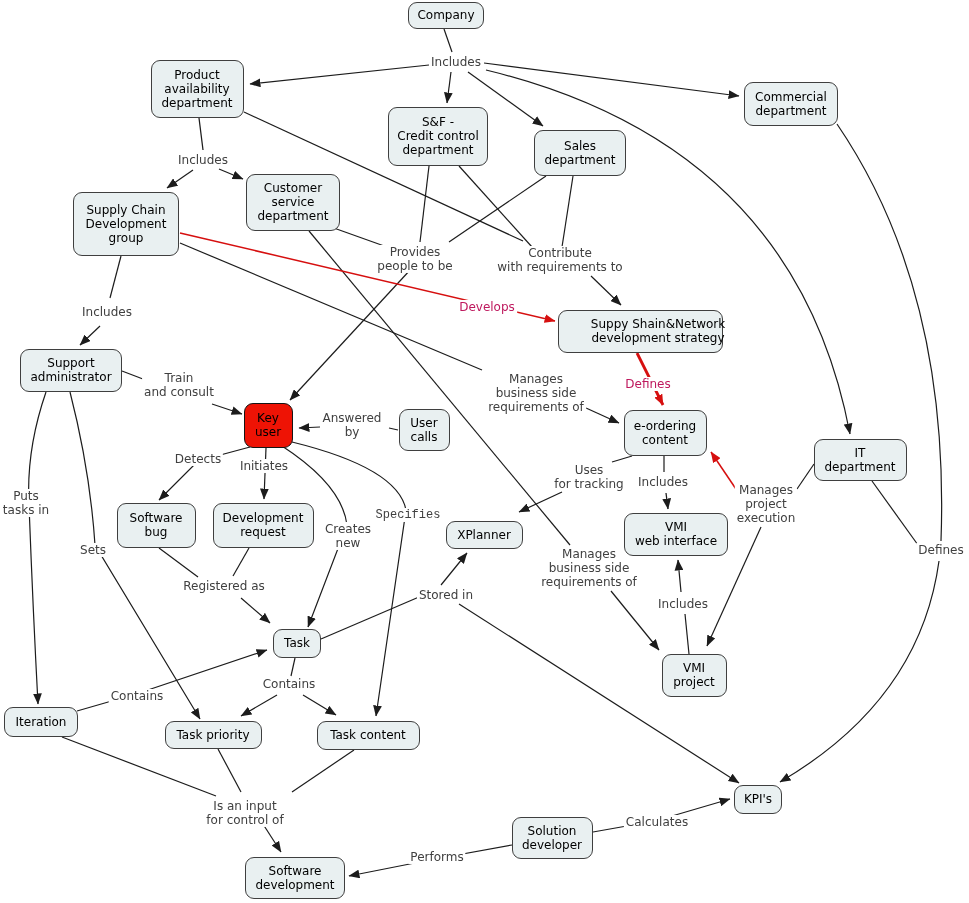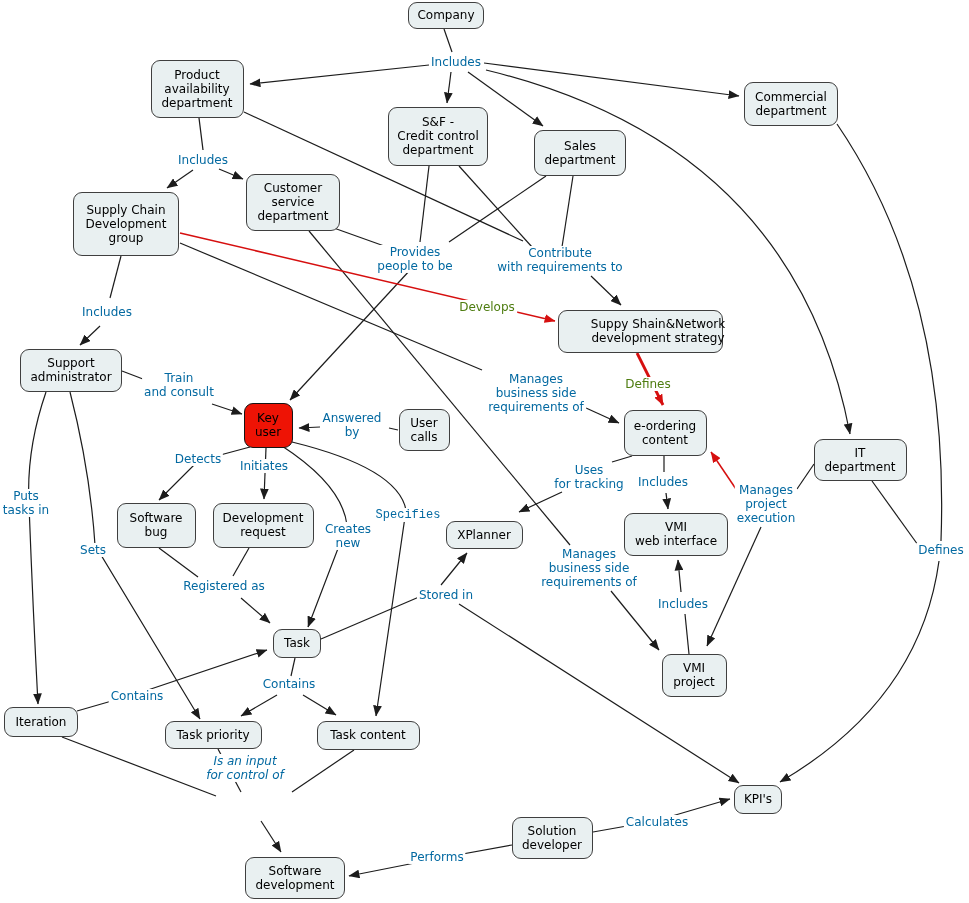--- a/index.html
+++ b/index.html
@@ -11,23 +11,23 @@
   .node {
     position:absolute; display:flex; align-items:center; justify-content:center;
     box-sizing:border-box; text-align:center; white-space:pre;
     background:#e9f0f1; border:1.5px solid #3f3f3f; border-radius:9px;
     font-size:12px; line-height:1.17; color:#000;
   }
   .node.red { background:#ee1305; border-color:#151515; }
   .edge-label {
     position:absolute; transform:translate(-50%,-50%);
     background:#ffffff; text-align:center; white-space:pre;
-    font-size:12px; line-height:1.17; color:#0369a1; padding:0 2px;
+    font-size:12px; line-height:1.17; color:#404040; padding:0 2px;
   }
-  .edge-label.red { color:#4d7c0f; }
+  .edge-label.red { color:#be185d; }
 </style>
 </head>
 <body>
 
 <div id="canvas">
   <svg id="edges" width="969" height="903" viewBox="0 0 969 903">
     <defs>
       <marker id="arrow-black" viewBox="0 0 10 8" refX="9.5" refY="4" markerWidth="11" markerHeight="9" markerUnits="userSpaceOnUse" orient="auto">
         <path d="M0,0 L10,4 L0,8 Z" fill="#1c1c1c"></path>
       </marker>
@@ -134,21 +134,21 @@
       <div class="edge-label" style="left: 93px; top: 550px;">Sets</div>
       <div class="edge-label" style="left: 224px; top: 586px;">Registered as</div>
       <div class="edge-label" style="left: 446px; top: 595px;">Stored in</div>
       <div class="edge-label" style="left: 589px; top: 568px;">Manages
 business side
 requirements of</div>
       <div class="edge-label" style="left: 683px; top: 604px;">Includes</div>
       <div class="edge-label" style="left: 941px; top: 550px;">Defines</div>
       <div class="edge-label" style="left: 137px; top: 696px;">Contains</div>
       <div class="edge-label" style="left: 289px; top: 684px;">Contains</div>
-      <div class="edge-label" style="left: 245px; top: 768px; font-style: italic;">Is an input
+      <div class="edge-label" style="left: 245px; top: 813px;">Is an input
 for control of</div>
       <div class="edge-label" style="left: 657px; top: 822px;">Calculates</div>
       <div class="edge-label" style="left: 437px; top: 857px;">Performs</div>
     </div>
   <div id="nodes-layer">
       <div class="node" style="left: 408px; top: 1.5px; width: 76px; height: 27px;">Company</div>
       <div class="node" style="left: 150.5px; top: 60px; width: 93px; height: 58px;">Product
 availability
 department</div>
       <div class="node" style="left: 388px; top: 106.5px; width: 100px; height: 59px;">S&amp;F -

